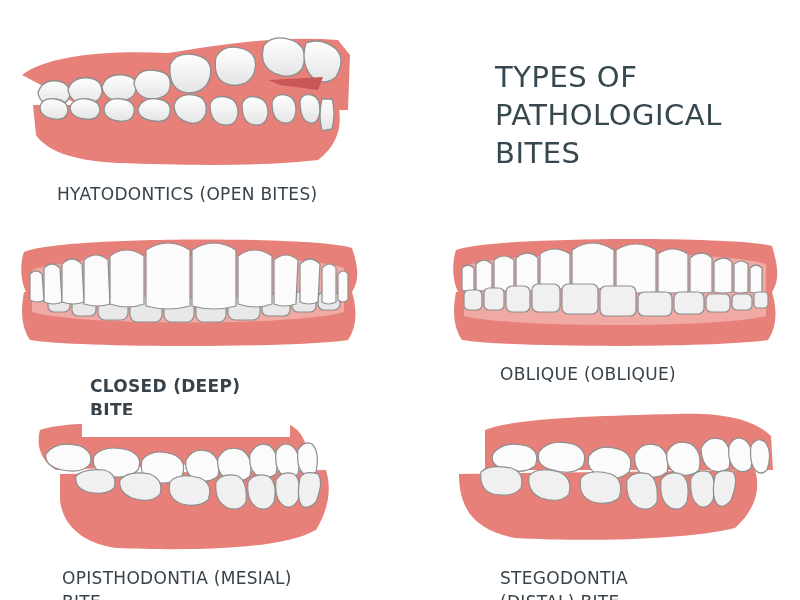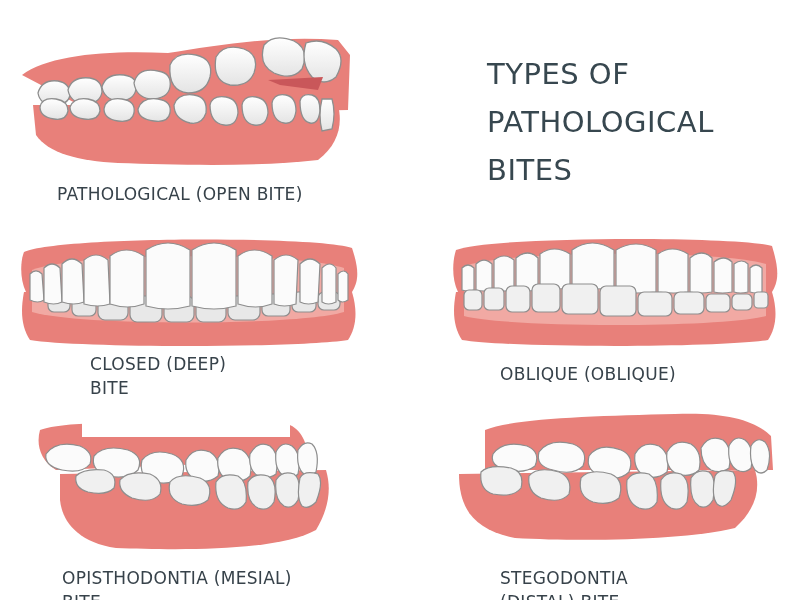--- a/index.html
+++ b/index.html
@@ -4,22 +4,22 @@
   <style>
     html, body { margin: 0; padding: 0; }
     body {
       width: 800px; height: 600px; overflow: hidden;
       background: #ffffff; position: relative;
       font-family: "DejaVu Sans", sans-serif;
       color: #37424a;
     }
     .title {
       position: absolute; left: 487px; top: 50px;
-      font-size: 29px; line-height: 48px; font-weight: normal;
-      color: #37474f; letter-spacing: 0.5px; margin: 0;
+      font-size: 29px; line-height: 38px; font-weight: normal;
+      color: #37474f; letter-spacing: 0.5px; margin: 8px;
       white-space: pre-line;
     }
     .caption {
       position: absolute; font-size: 17px; line-height: 24px;
       color: #37424a; letter-spacing: 0.3px; white-space: pre-line;
     }
     .illus { position: absolute; }
     .illus svg { display: block; }
     .mask { position: absolute; background: #ffffff; }
   </style>
@@ -62,21 +62,21 @@
       <path d="M120,74 q4,-12 20,-10 q14,2 12,14 q-2,10 -16,8 q-16,-2 -16,-12z"></path>
       <path d="M156,70 q4,-12 20,-10 q14,2 12,18 q-4,12 -16,10 q-16,-4 -16,-18z"></path>
       <path d="M192,70 q2,-10 16,-8 q12,2 12,16 q-2,14 -14,12 q-14,-2 -14,-20z"></path>
       <path d="M224,70 q2,-10 14,-8 q12,2 12,16 q-2,14 -14,12 q-12,-2 -12,-20z"></path>
       <path d="M254,68 q2,-10 14,-8 q10,2 10,16 q-2,14 -12,12 q-12,-2 -12,-20z"></path>
       <path d="M282,66 q2,-8 12,-6 q8,2 8,16 q-2,14 -10,12 q-10,-2 -10,-22z"></path>
       <path d="M304,64 l10,0 q4,14 0,30 l-10,2 q-4,-16 0,-32z"></path>
     </g>
   </svg>
 </div>
-<div class="caption" style="left:57px; top:182px;">PATHOLOGICAL (OPEN BITE)</div>
+<div class="caption" style="left:57px; top:182px;">HYATODONTICS (OPEN BITES)</div>
 
 <div class="illus" style="left:18px; top:232px;">
   <svg width="342" height="118" viewBox="0 0 342 118">
     <path d="M6,20 C40,4 300,4 334,16 C342,40 340,50 334,60 L8,60 C2,48 2,30 6,20z" fill="#E8807A"></path>
     <path d="M6,60 L334,60 C340,80 338,96 330,108 C280,116 60,116 12,108 C4,96 2,80 6,60z" fill="#E8807A"></path>
     <path d="M14,38 C60,20 280,20 326,36 L326,80 C280,94 60,94 14,80z" fill="#F1A9A3"></path>
 
     <g fill="#e8e8e8" stroke="#8e8e8e" stroke-width="1.2">
       <rect x="30" y="60" width="22" height="20" rx="6"></rect>
       <rect x="54" y="62" width="24" height="22" rx="6"></rect>
@@ -99,21 +99,21 @@
       <path d="M128,18 q22,-14 44,0 l0,56 q-22,6 -44,0z"></path>
       <path d="M174,18 q22,-14 44,0 l0,56 q-22,6 -44,0z"></path>
       <path d="M220,24 q16,-12 34,0 l0,48 q-16,6 -34,0z"></path>
       <path d="M256,28 q12,-10 24,0 l-2,44 q-12,4 -22,0z"></path>
       <path d="M282,32 q10,-10 20,0 l-2,38 q-10,4 -18,0z"></path>
       <path d="M304,36 q8,-8 14,0 l0,34 q-8,4 -14,0z"></path>
       <path d="M320,42 q6,-6 10,0 l0,26 q-6,4 -10,0z"></path>
     </g>
   </svg>
 </div>
-<div class="caption" style="left:90px; top:352px;">CLOSED (DEEP)
+<div class="caption" style="left:90px; top:374px;font-weight:bold;">CLOSED (DEEP)
 BITE</div>
 
 <div class="illus" style="left:450px; top:232px;">
   <svg width="330" height="118" viewBox="0 0 330 118">
     <path d="M6,18 C40,4 290,4 322,14 C330,40 328,50 322,60 L8,60 C2,48 2,30 6,18z" fill="#E8807A"></path>
     <path d="M6,60 L322,60 C328,80 326,96 318,108 C270,116 60,116 12,108 C4,96 2,80 6,60z" fill="#E8807A"></path>
     <path d="M14,34 C60,18 270,18 316,32 L316,84 C270,96 60,96 14,84z" fill="#F1A9A3"></path>
 
     <g fill="#fbfbfb" stroke="#8e8e8e" stroke-width="1.2">
       <path d="M12,36 q6,-6 12,0 l0,22 q-6,2 -12,0z"></path>

